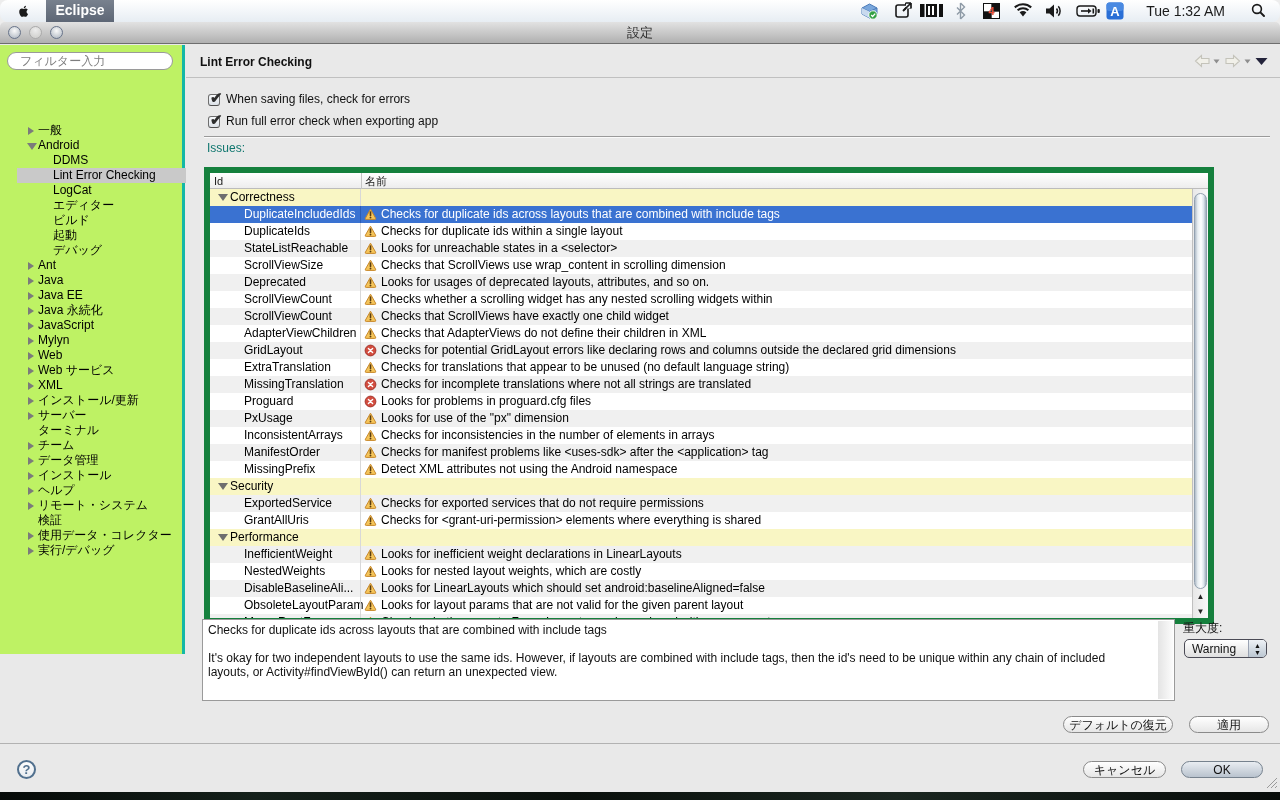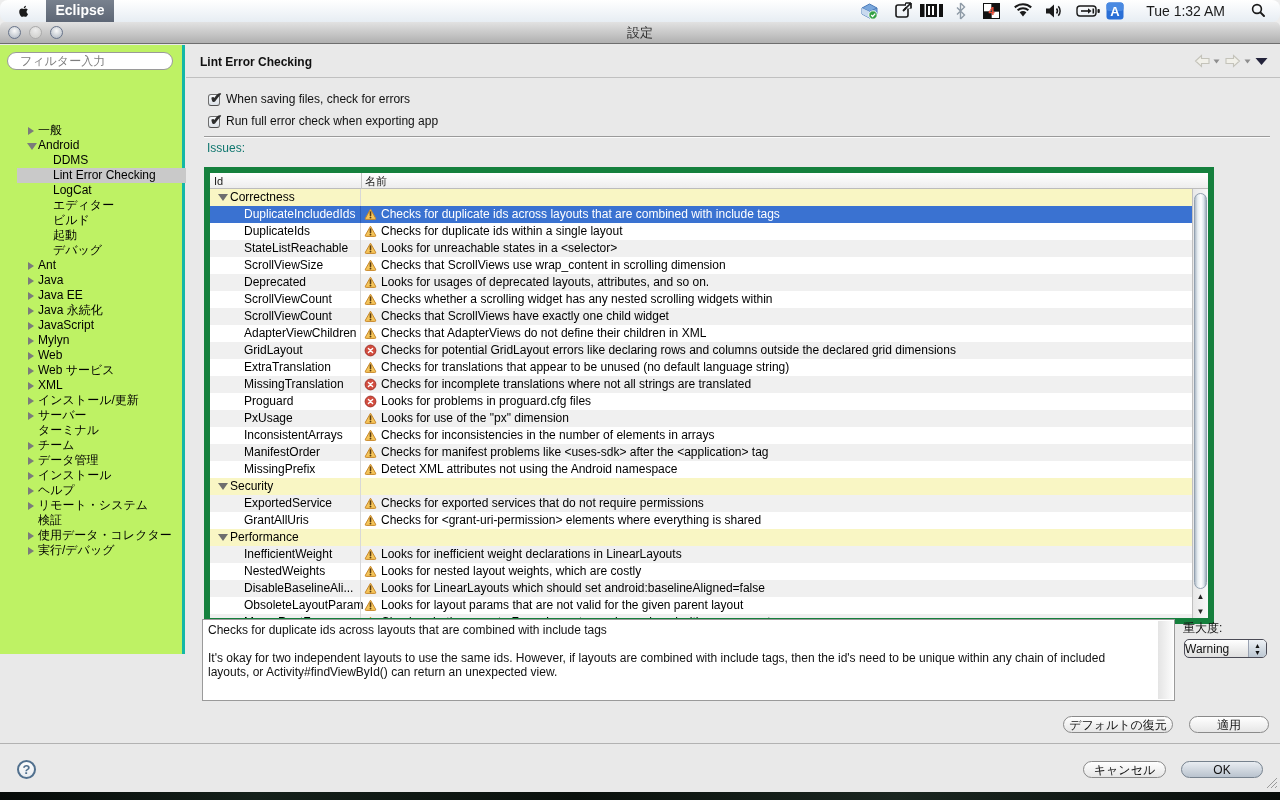--- a/index.html
+++ b/index.html
@@ -89,21 +89,21 @@
 .sbarrow { position:absolute; left:0; width:15px; text-align:center; font-size:8px; color:#222; }
 
 
 #desc { position:absolute; left:16px; top:574px; width:973px; height:82px; background:#fff;
   border:1px solid #9a9a9a; font-size:12px; color:#111; }
 #desctext { position:absolute; left:5px; top:3px; right:20px; line-height:14px; }
 #descsb { position:absolute; right:1px; top:1px; width:15px; height:78px; background:linear-gradient(90deg,#e4e4e4,#fcfcfc); }
 #sevlabel { position:absolute; left:997px; top:575px; font-size:12px; color:#111; }
 #combo { position:absolute; left:998px; top:594px; width:83px; height:19px; border:1px solid #4a4a55;
   border-radius:5px; background:linear-gradient(#ffffff,#dfdfdf); overflow:hidden; }
-#combotxt { position:absolute; left:0; width:58px; top:0; line-height:18px; font-size:12px; color:#111; }
+#combotxt { position:absolute; left:0; width:58px; text-align:center; top:0; line-height:18px; font-size:12px; color:#111; }
 #comboright { position:absolute; right:0; top:0; width:18px; height:19px; border-left:1px solid #9aa2b2;
   background:linear-gradient(#eef2f6,#b6c2ce); }
 .carr { position:absolute; left:0; width:17px; text-align:center; font-size:7px; color:#111; }
 
 
 .pill { position:absolute; height:17px; border:1px solid #8a8a8a; border-radius:9px;
   background:linear-gradient(#ffffff,#e6e6e6); text-align:center; font-size:12px; color:#111; line-height:16px; }
 #btndef { left:877px; top:671px; width:110px; }
 #btnapply { left:1003px; top:671px; width:80px; }
 

